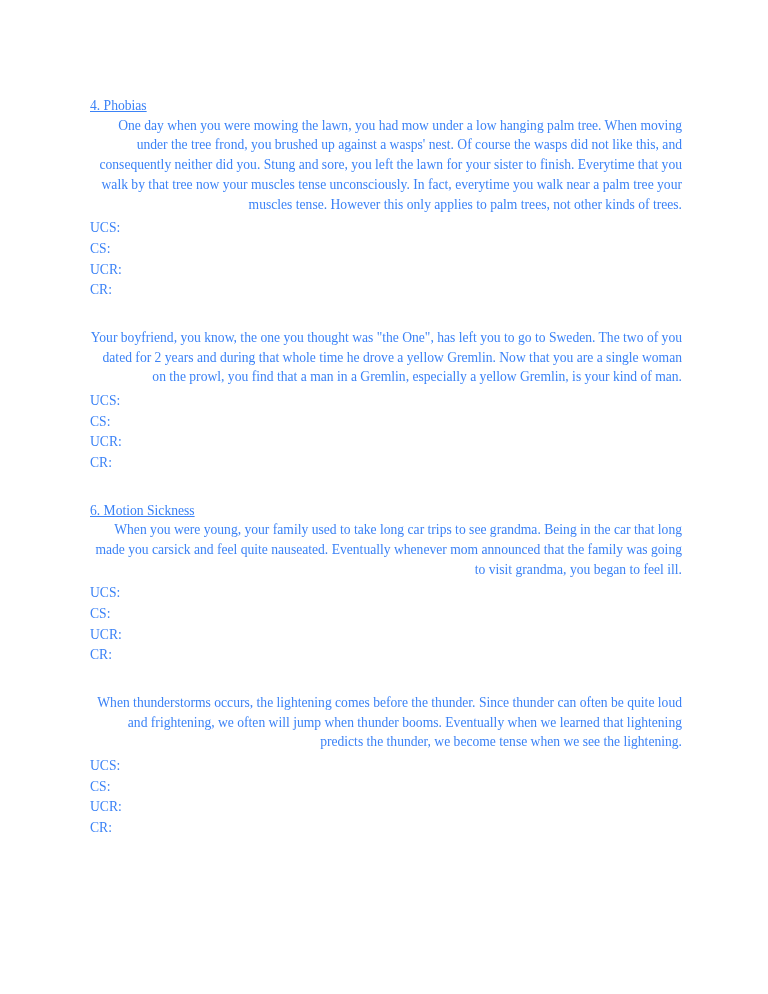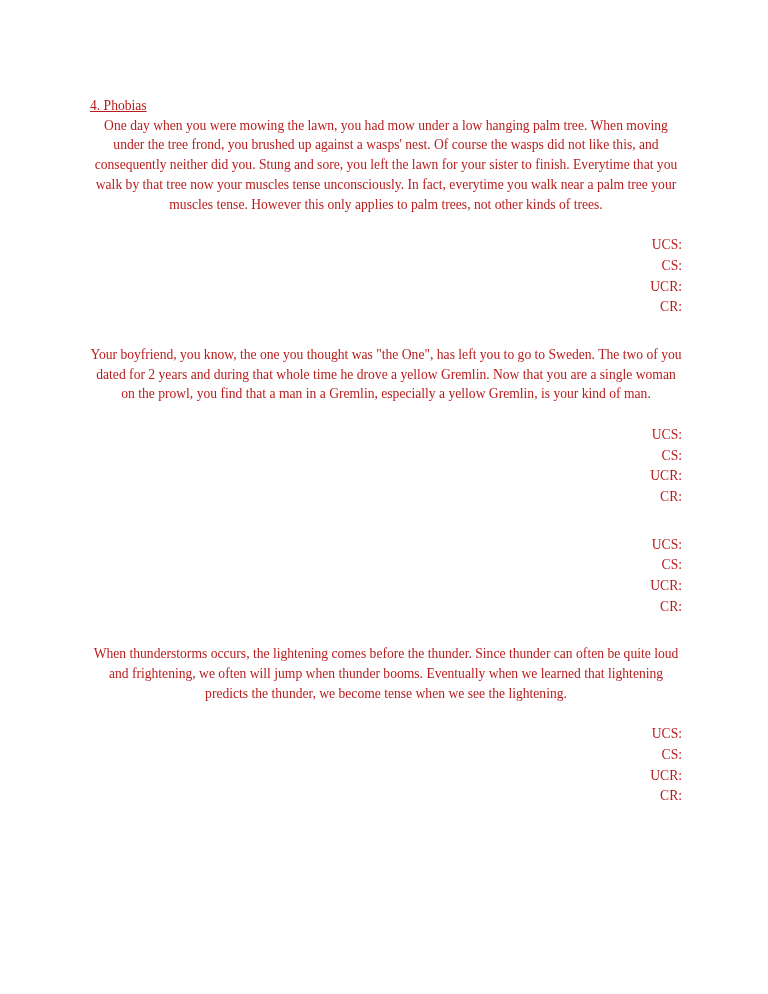--- a/index.html
+++ b/index.html
@@ -9,41 +9,40 @@
   }
   .page {
     width: 768px;
     height: 994px;
     box-sizing: border-box;
     background: #ffffff;
     padding: 96px 86px 40px 90px;
     font-family: "Liberation Serif", "DejaVu Serif", serif;
     font-size: 13.6px;
     line-height: 1.45;
-    color: #b91c1c;
+    color: #3b82f6;
     overflow: hidden;
   }
   .section {
     margin: 0 0 27px 0;
   }
   .heading {
     font-size: 13.6px;
     font-weight: normal;
     text-decoration: underline;
     margin: 0;
     padding: 0;
   }
   .body-text {
     margin: 0;
     padding: 0;
-    text-align: center;
+    text-align: right;
   }
   .answers {
-    margin-top: 21px;
-    text-align: right;
+    margin-top: 4px;
   }
   .answer-line {
     line-height: 1.52;
   }
 </style>
 </head>
 <body>
 
 <div class="page">
 
@@ -62,20 +61,22 @@
     <p class="body-text">Your boyfriend, you know, the one you thought was "the One", has left you to go to Sweden. The two of you dated for 2 years and during that whole time he drove a yellow Gremlin. Now that you are a single woman on the prowl, you find that a man in a Gremlin, especially a yellow Gremlin, is your kind of man.</p>
     <div class="answers">
       <div class="answer-line">UCS:</div>
       <div class="answer-line">CS:</div>
       <div class="answer-line">UCR:</div>
       <div class="answer-line">CR:</div>
     </div>
   </div>
 
   <div class="section">
+    <h2 class="heading">6. Motion Sickness</h2>
+    <p class="body-text">When you were young, your family used to take long car trips to see grandma. Being in the car that long made you carsick and feel quite nauseated. Eventually whenever mom announced that the family was going to visit grandma, you began to feel ill.</p>
     <div class="answers">
       <div class="answer-line">UCS:</div>
       <div class="answer-line">CS:</div>
       <div class="answer-line">UCR:</div>
       <div class="answer-line">CR:</div>
     </div>
   </div>
 
   <div class="section">
     <p class="body-text">When thunderstorms occurs, the lightening comes before the thunder. Since thunder can often be quite loud and frightening, we often will jump when thunder booms. Eventually when we learned that lightening predicts the thunder, we become tense when we see the lightening.</p>

